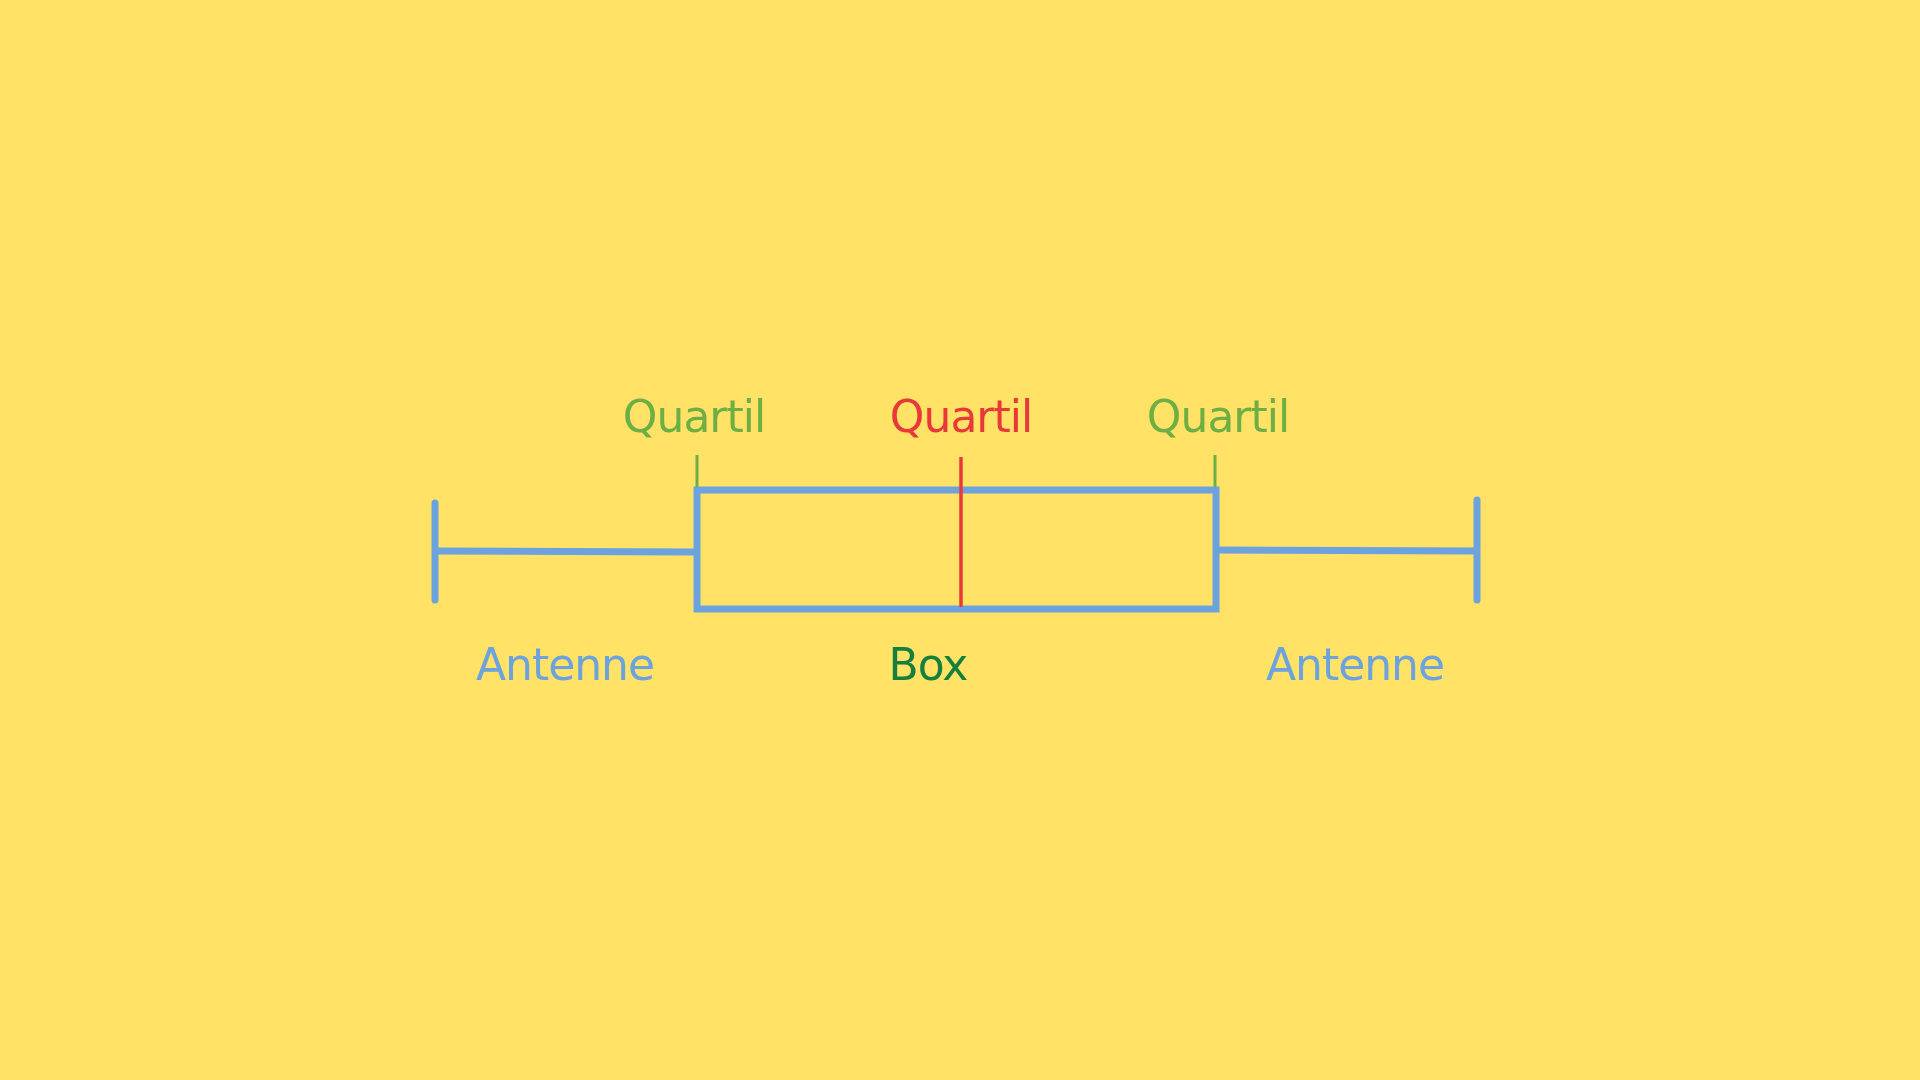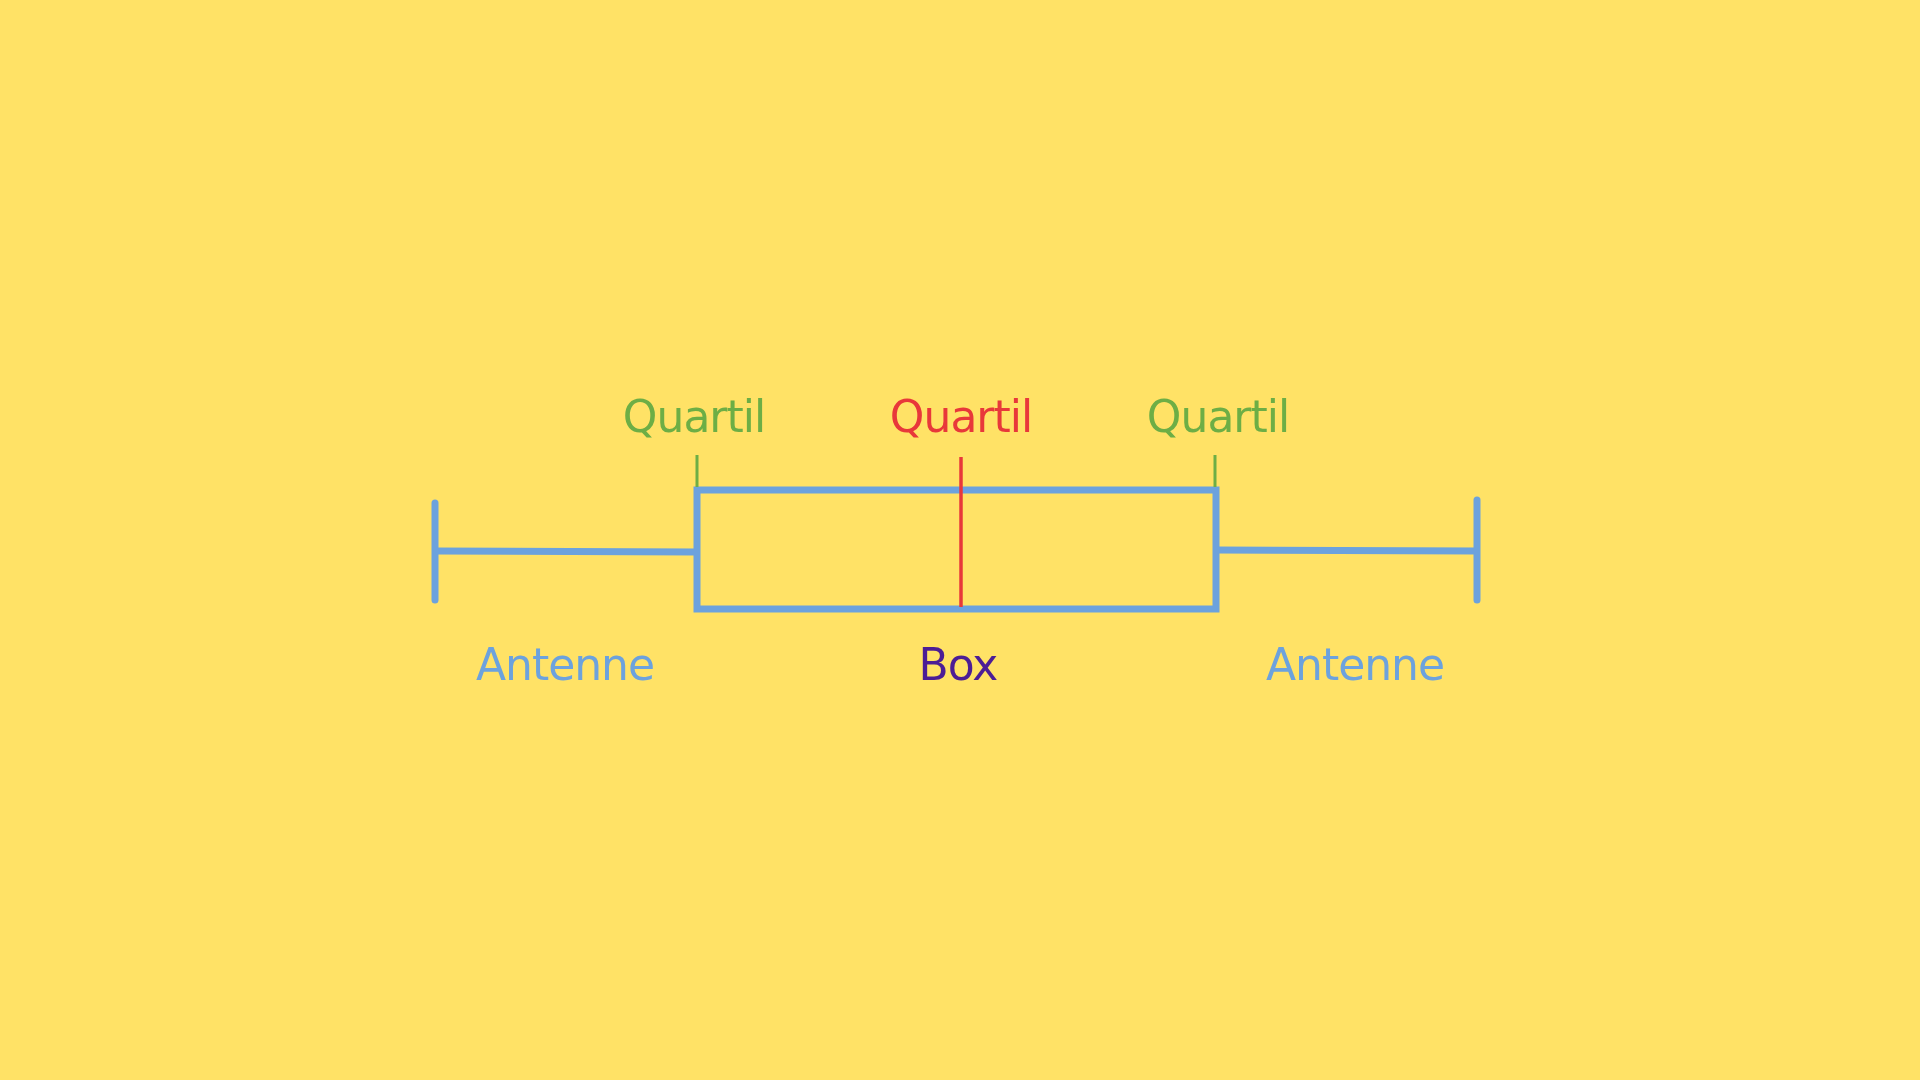--- a/index.html
+++ b/index.html
@@ -36,14 +36,14 @@
 
   <line x1="1216" y1="550" x2="1477" y2="551" stroke="#6CA2DD" stroke-width="7"></line>
   <line x1="1477" y1="500" x2="1477" y2="600" stroke="#6CA2DD" stroke-width="7" stroke-linecap="round"></line>
 </svg>
 
 <div class="label" style="left:694px; top:395px; color:#6DAE45;">Quartil</div>
 <div class="label" style="left:961px; top:395px; color:#E8383A;">Quartil</div>
 <div class="label" style="left:1218px; top:395px; color:#6DAE45;">Quartil</div>
 
 <div class="label" style="left:565px; top:643px; color:#6CA2DD;">Antenne</div>
-<div class="label" style="left:958px; top:643px; color:#4c1d95;">Box</div>
+<div class="label" style="left:928px; top:643px; color:#15803d;">Box</div>
 <div class="label" style="left:1355px; top:643px; color:#6CA2DD;">Antenne</div>
 
 </body></html>

